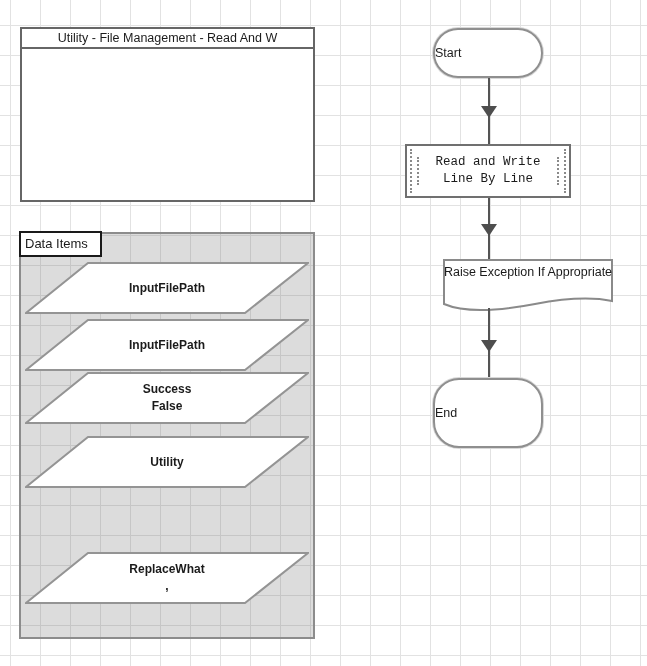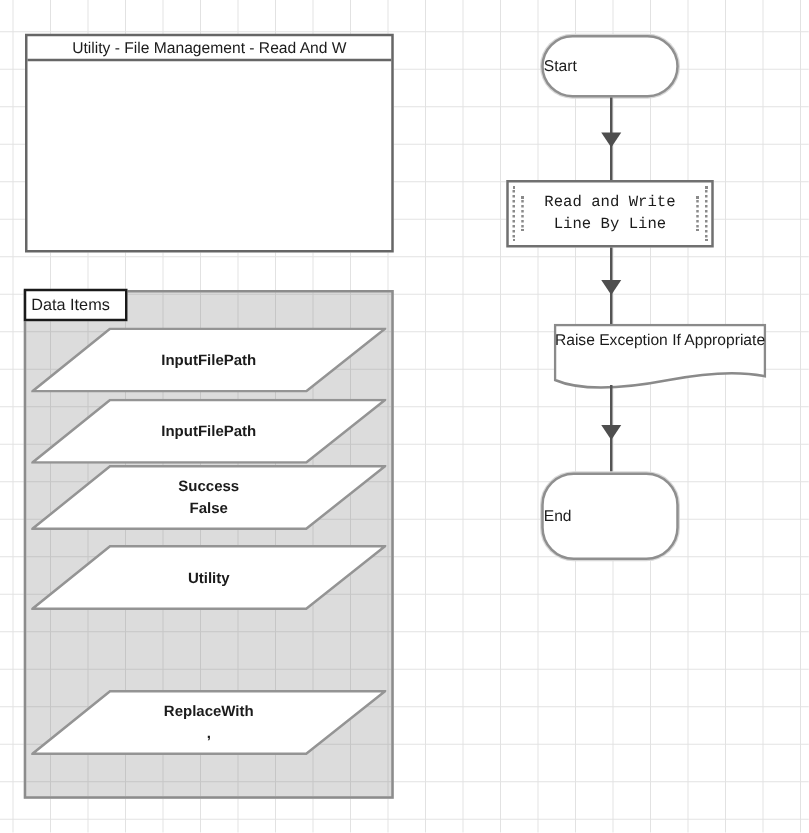--- a/index.html
+++ b/index.html
@@ -217,21 +217,21 @@
       <div></div>
     </div>
   </div>
 
 
   <div class="pgram" style="top:552px">
     <svg viewBox="0 0 284 52" preserveAspectRatio="none">
       <polygon points="63,1 283,1 220,51 1,51"></polygon>
     </svg>
     <div class="pgram-text">
-      <div>ReplaceWith</div>
+      <div>ReplaceWhat</div>
       <div>,</div>
     </div>
   </div>
 
   <div class="stadium start">
     <span>Start</span>
   </div>
 
   <div class="vline" style="left:488px; top:78px; height:68px"></div>
   <div class="arrow-down" style="left:481px; top:106px"></div>

